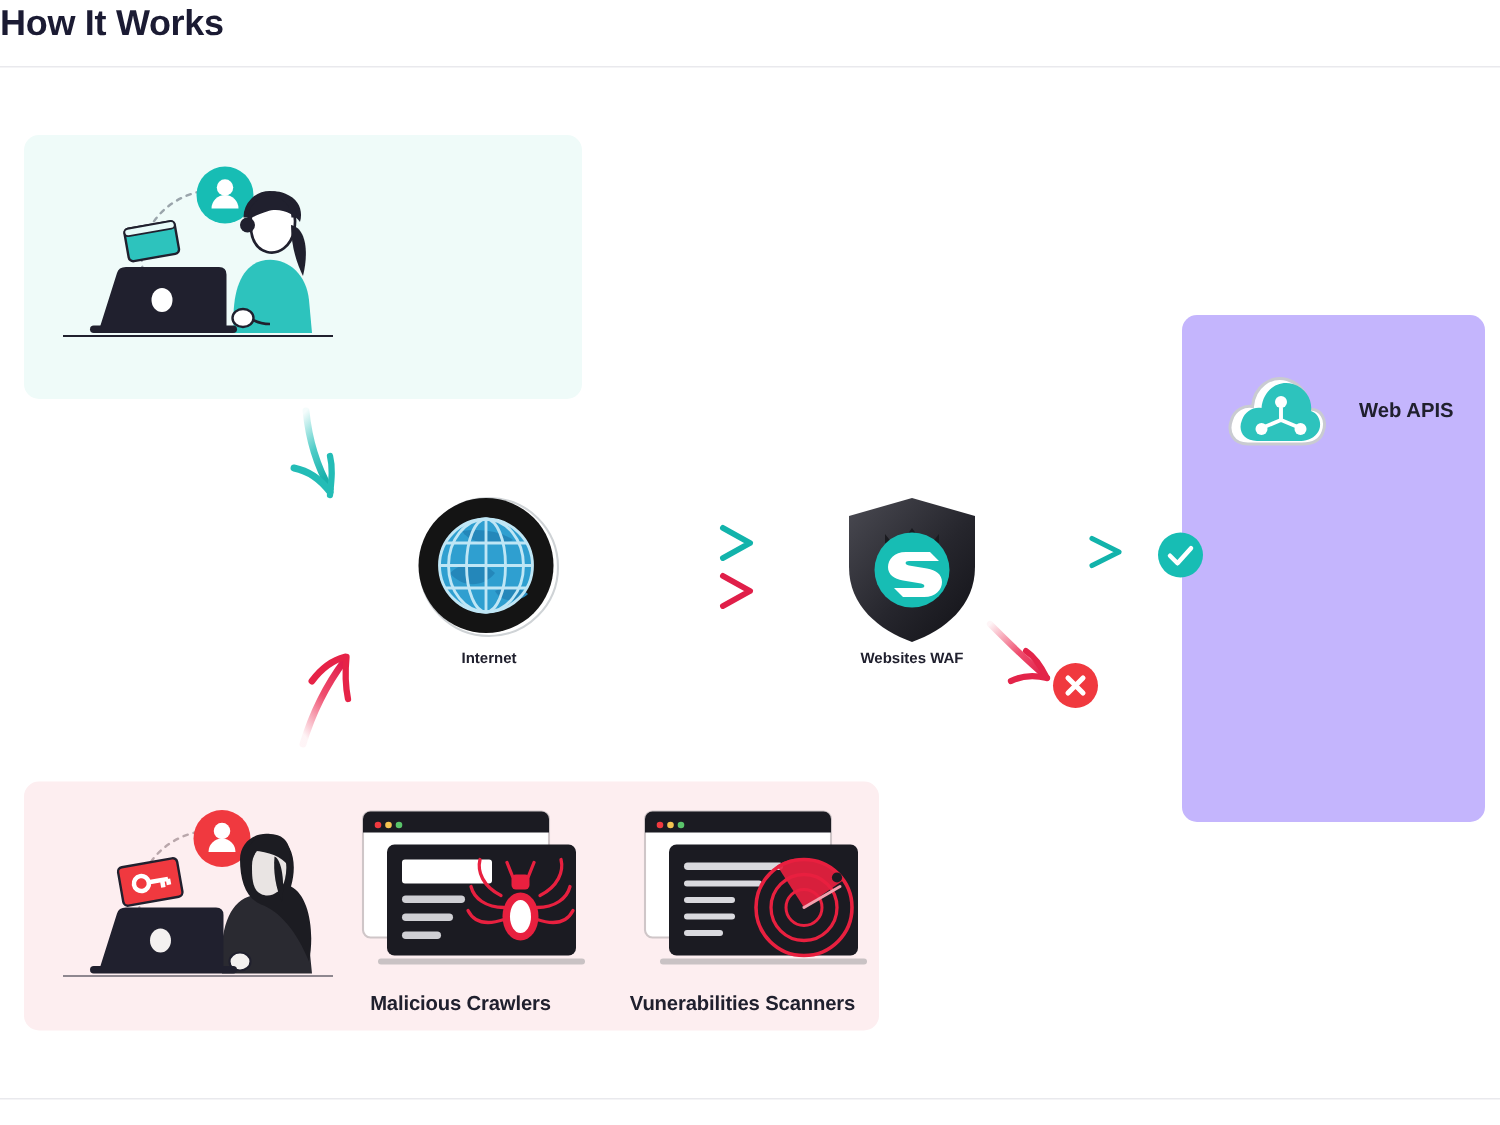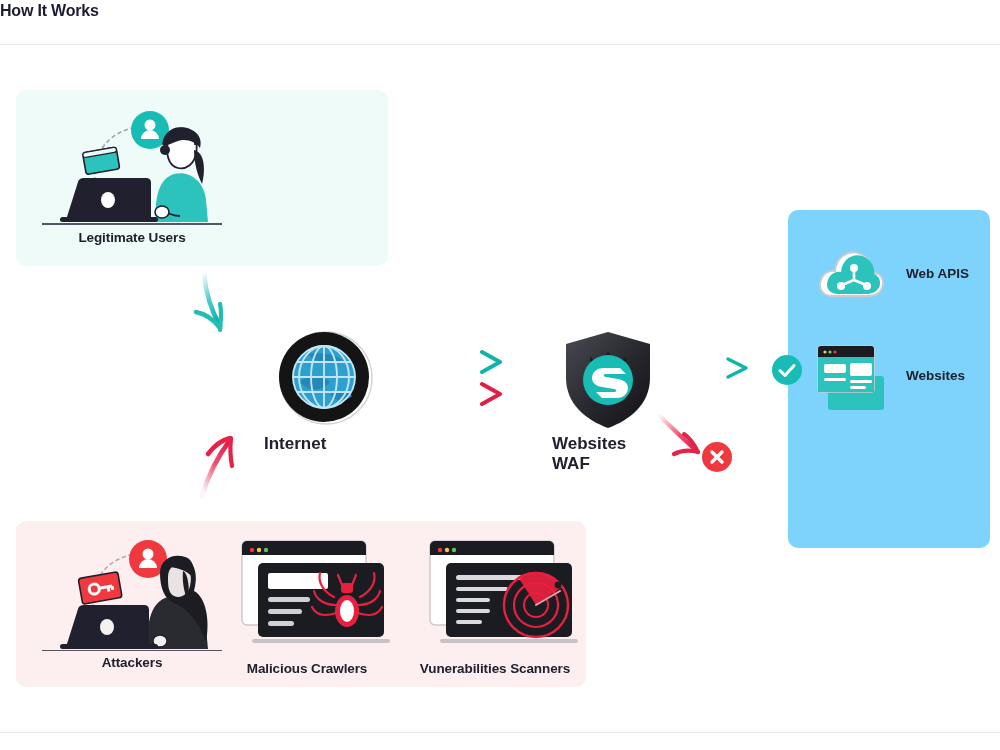--- a/index.html
+++ b/index.html
@@ -4,52 +4,52 @@
 <style>
   html,body{margin:0;padding:0;}
   body{
     width:1000px;height:750px;background:#ffffff;
     font-family:"Liberation Sans", sans-serif;
     position:relative;overflow:hidden;
     -webkit-font-smoothing:antialiased;
   }
   #page-title{
     position:absolute;left:0;top:2px;
-    font-size:16px;font-weight:bold;color:#1b1b33;
+    font-size:24px;font-weight:bold;color:#1b1b33;
     letter-spacing:-0.2px;
   }
   #header-divider{
     position:absolute;left:0;top:44px;width:1000px;height:1px;
     background:#e9e9ed;
   }
   #footer-divider{
     position:absolute;left:0;top:732px;width:1000px;height:1px;
     background:#e9e9ed;
   }
 
   
   .panel{position:absolute;border-radius:10px;}
   #panel-legit{left:16px;top:90px;width:372px;height:176px;background:#effbf9;}
   #panel-threat{left:16px;top:521px;width:570px;height:166px;background:#fdeef0;}
-  #panel-assets{left:788px;top:210px;width:202px;height:338px;background:#7dd3fc;}
+  #panel-assets{left:788px;top:210px;width:202px;height:338px;background:#c4b5fd;}
 
   .cell{position:absolute;}
   .cell-label{
     position:absolute;width:100%;text-align:center;
     font-size:13.5px;font-weight:bold;color:#20202e;
     letter-spacing:-0.1px;
   }
   .art{position:absolute;left:0;top:0;}
 
   
   #node-internet{position:absolute;left:264px;top:330px;width:124px;height:130px;}
   #node-safeline{position:absolute;left:552px;top:328px;width:112px;height:132px;}
   .node-label{
-    position:absolute;width:100%;
-    font-size:17px;font-weight:bold;color:#20202e;
+    position:absolute;width:100%;text-align:center;
+    font-size:10px;font-weight:bold;color:#20202e;
   }
 
   
   .arrow{position:absolute;}
   #check-mark{
     position:absolute;left:772px;top:355px;width:30px;height:30px;
     border-radius:50%;background:#17bdb4;
   }
   #x-mark{
     position:absolute;left:702px;top:442px;width:30px;height:30px;
@@ -98,21 +98,20 @@
 
       <path d="M132 108 q8 10 20 10" fill="none" stroke="#20202e" stroke-width="1.8"></path>
       <ellipse cx="134" cy="114" rx="7" ry="6" fill="#ffffff" stroke="#20202e" stroke-width="1.6"></ellipse>
 
       <path d="M38 122 L50 84 Q51 80 56 80 L118 80 Q123 80 123 85 L123 122 Z" fill="#20202e"></path>
       <ellipse cx="80" cy="102" rx="7" ry="8" fill="#ffffff"></ellipse>
       <rect x="32" y="119" width="98" height="5" rx="2.5" fill="#20202e"></rect>
 
       <line x1="14" y1="126" x2="194" y2="126" stroke="#20202e" stroke-width="1.4"></line>
     </svg>
-    <div class="cell-label" style="top:132px;">Legitimate Users</div>
   </div>
 
 </div>
 
 <div class="panel" id="panel-threat">
 
   <div class="cell" id="cell-attackers" style="left:12px;top:8px;width:208px;height:150px;">
     <svg class="art" width="208" height="122" viewBox="0 0 208 122">
       <path d="M70 92 C56 66 70 34 102 26" fill="none" stroke="#b9a7ab" stroke-width="1.6" stroke-dasharray="3 4" stroke-linecap="round"></path>
       <circle cx="120" cy="30" r="19" fill="#f0393f"></circle>
@@ -129,21 +128,20 @@
       <path d="M132 44 C132 30 146 24 156 28 C168 33 170 48 166 62 C178 68 182 92 178 112 C170 92 158 78 146 74 C136 70 132 58 132 44 Z" fill="#1c1c22"></path>
       <path d="M140 48 C140 38 148 33 155 35 C163 38 164 48 162 57 C160 66 152 70 146 67 C140 64 140 56 140 48 Z" fill="#e9e4e3"></path>
       <path d="M137 38 C140 28 154 24 161 30 C166 34 166 42 164 48 C159 41 148 38 137 38 Z" fill="#1c1c22"></path>
       <path d="M155 42 C160 44 162 60 160 72 C156 64 154 52 155 42 Z" fill="#1c1c22"></path>
       <ellipse cx="132" cy="112" rx="7" ry="6" fill="#f4f1f0" stroke="#20202e" stroke-width="1.4"></ellipse>
       <path d="M38 118 L50 80 Q51 76 56 76 L116 76 Q121 76 121 81 L121 118 Z" fill="#20202e"></path>
       <ellipse cx="79" cy="98" rx="7" ry="8" fill="#f4f1f0"></ellipse>
       <rect x="32" y="115" width="98" height="5" rx="2.5" fill="#20202e"></rect>
       <line x1="14" y1="122" x2="194" y2="122" stroke="#20202e" stroke-width="1.4"></line>
     </svg>
-    <div class="cell-label" style="top:126px;">Attackers</div>
   </div>
 
   <div class="cell" id="cell-scanners" style="left:386px;top:14px;width:186px;height:150px;">
     <svg class="art" width="186" height="116" viewBox="0 0 186 116">
       <rect x="28" y="6" width="124" height="84" rx="5" fill="#ffffff" stroke="#cfc6c8" stroke-width="1.4"></rect>
       <path d="M28 11 a5 5 0 0 1 5 -5 h114 a5 5 0 0 1 5 5 v9 h-124 z" fill="#1b1b22"></path>
       <circle cx="38" cy="15" r="2.2" fill="#f0393f"></circle>
         <circle cx="45" cy="15" r="2.2" fill="#f5c451"></circle>
       <circle cx="52" cy="15" r="2.2" fill="#5ac46a"></circle>
       <path d="M96 42 C112 22 136 28 142 52" fill="none" stroke="#e0808f" stroke-width="1.6" stroke-dasharray="3 4" stroke-linecap="round"></path>
@@ -207,37 +205,20 @@
       <path d="M16 58 C6 58 2 50 5 42 C7 35 14 32 19 33 C20 20 31 12 42 15 C52 18 57 27 56 35 C65 34 69 42 66 50 C64 56 58 58 52 58 Z" fill="#ffffff" stroke="#c9cbd1" stroke-width="2"></path>
       <path d="M22 56 C13 56 9 49 12 42 C14 36 20 33 25 34 C26 22 36 15 46 18 C55 21 59 29 58 36 C64 38 66 46 62 51 C59 55 54 56 50 56 Z" fill="#2dc3bd"></path>
       <circle cx="38" cy="30" r="4" fill="#ffffff"></circle>
       <circle cx="25" cy="48" r="4" fill="#ffffff"></circle>
       <circle cx="51" cy="48" r="4" fill="#ffffff"></circle>
       <path d="M38 34 v8 M38 42 l-12 5 M38 42 l12 5" stroke="#ffffff" stroke-width="2.6" fill="none" stroke-linecap="round"></path>
     </svg>
     <div class="asset-label">Web APIS</div>
   </div>
 
-  <div class="asset-row" style="top:130px;">
-    <svg class="asset-icon" viewBox="0 0 70 76">
-      <rect x="12" y="36" width="56" height="34" rx="3" fill="#2dc3bd"></rect>
-      <rect x="2" y="6" width="56" height="46" rx="3" fill="#ffffff" stroke="#c9cbd1" stroke-width="1.6"></rect>
-      <path d="M2 9 a3 3 0 0 1 3 -3 h50 a3 3 0 0 1 3 3 v8 h-56 z" fill="#1b1b22"></path>
-      <circle cx="9" cy="12" r="1.6" fill="#f5c451"></circle>
-        <circle cx="14" cy="12" r="1.6" fill="#6fd07f"></circle>
-      <circle cx="19" cy="12" r="1.6" fill="#f0393f"></circle>
-      <rect x="2" y="17" width="56" height="35" fill="#2dc3bd"></rect>
-      <rect x="8" y="24" width="22" height="9" rx="2" fill="#ffffff"></rect>
-      <rect x="8" y="38" width="22" height="3" rx="1.5" fill="#ffffff"></rect>
-      <rect x="34" y="23" width="22" height="13" rx="2" fill="#ffffff"></rect>
-      <rect x="34" y="40" width="22" height="3" rx="1.5" fill="#ffffff"></rect>
-      <rect x="34" y="46" width="16" height="3" rx="1.5" fill="#ffffff"></rect>
-    </svg>
-    <div class="asset-label">Websites</div>
-  </div>
 
 </div>
 
 <div id="node-internet">
   <svg width="124" height="102" viewBox="0 0 124 102">
     <circle cx="62" cy="48" r="46" fill="none" stroke="#cfd3d6" stroke-width="1.4"></circle>
     <circle cx="60" cy="47" r="45" fill="#141414"></circle>
     <circle cx="60" cy="47" r="31" fill="#2f9fd0"></circle>
     <path d="M44 24 C56 22 70 24 78 30 C70 34 50 34 44 24 Z" fill="#2487ba"></path>
     <path d="M36 52 C44 44 58 44 66 52 C58 62 44 62 36 52 Z" fill="#2487ba"></path>

